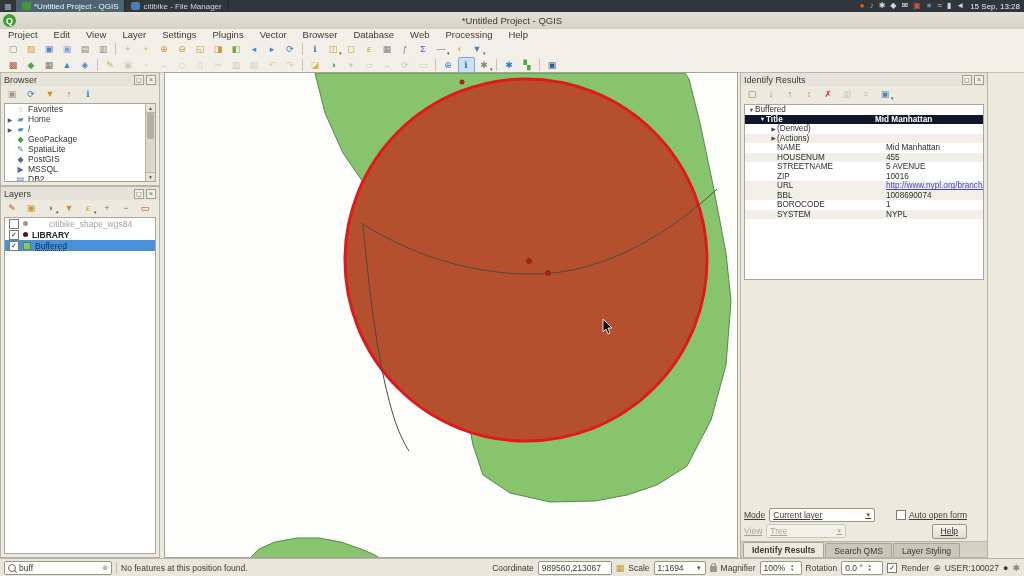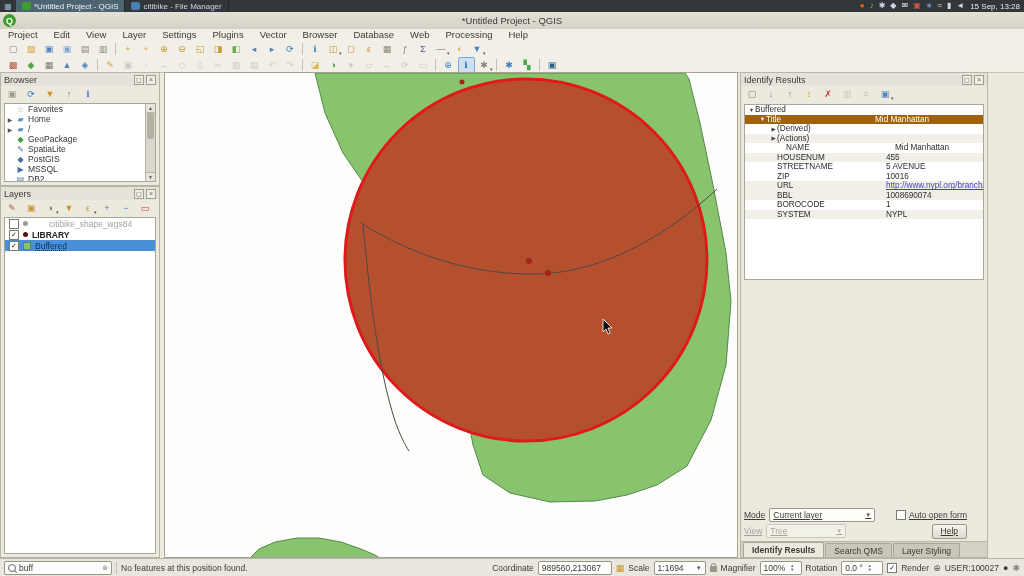--- a/index.html
+++ b/index.html
@@ -75,21 +75,21 @@
   #map-canvas svg{display:block;}
   
   #identify-panel{left:740px;top:0;width:248px;height:486px;}
   #id-table{position:absolute;left:3px;right:3px;top:31px;height:174px;background:#fff;border:1px solid #a8a59a;overflow:hidden;}
   #id-cols{display:flex;height:12px;background:linear-gradient(#eceadf,#dedbd0);border-bottom:1px solid #b7b4a8;
     font-size:8.5px;color:#3c3a33;}
   #id-cols .c1{width:116px;padding-left:4px;border-right:1px solid #c4c1b5;}
   #id-cols .c2{flex:1;padding-left:4px;}
   .id-row{display:flex;height:9.5px;font-size:8.2px;color:#2c2c2c;align-items:center;}
   .id-row.alt{background:#f1efe8;}
-  .id-row.sel{background:#a16207;color:#fff;}
+  .id-row.sel{background:#0f172a;color:#fff;font-weight:bold;}
   .id-row .f{width:116px;display:flex;align-items:center;overflow:hidden;white-space:nowrap;}
   .id-row .v{flex:1;overflow:hidden;white-space:nowrap;}
   .id-exp{width:7px;font-size:5.5px;color:#444;text-align:center;flex:0 0 auto;}
   .id-row.sel .id-exp{color:#fff;}
   .id-row .v.link{color:#4242c8;text-decoration:underline;}
   #id-bottom{position:absolute;left:3px;right:20px;bottom:16px;height:34px;font-size:8.5px;color:#3c3a33;text-decoration:underline;}
   .id-brow{display:flex;align-items:center;height:16px;gap:4px;}
   .combo{background:#fdfdfa;border:1px solid #999687;height:12px;display:flex;align-items:center;
     padding:0 3px;gap:4px;border-radius:2px;}
   .combo .caret{font-size:6px;color:#555;margin-left:auto;}
@@ -554,21 +554,21 @@
               <span class="v"></span>
             </div>
             <div class="id-row alt">
               <span class="f" style="padding-left: 25px;">
                 <span class="id-exp">▶</span>
                 <span>(Actions)</span>
               </span>
               <span class="v"></span>
             </div>
             <div class="id-row">
-              <span class="f" style="padding-left: 34px;">
+              <span class="f" style="padding-left: 25px;">
                 <span class="id-exp"></span>
                 <span>NAME</span>
               </span>
               <span class="v">Mid Manhattan</span>
             </div>
             <div class="id-row alt">
               <span class="f" style="padding-left: 25px;">
                 <span class="id-exp"></span>
                 <span>HOUSENUM</span>
               </span>

